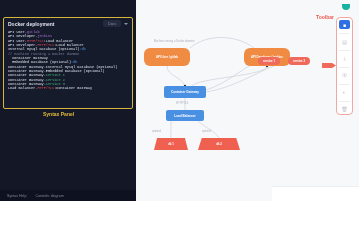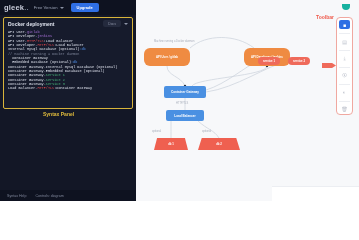--- a/index.html
+++ b/index.html
@@ -75,30 +75,20 @@
           border-top:1px solid #eceef2;display:flex;align-items:center;
           justify-content:flex-end;gap:5px;padding-right:6px;box-sizing:border-box;}
 </style>
 </head>
 <body>
 
 <div class="app">
 
   <div class="left">
 
-    <div class="topbar">
-      <div class="logo">
-        <span>gleek</span><span class="dot">..</span>
-      </div>
-      <div class="navitem">
-        <span>Free Version</span>
-        <span class="caret"></span>
-      </div>
-      <button class="upgrade">Upgrade</button>
-    </div>
 
     <div class="synbox">
       <div class="synhead">
         <span class="syntitle">Docker deployment</span>
         <span class="synright">
           <span class="pill">Docs</span>
           <span class="chev"></span>
         </span>
       </div>
       <div class="code" id="code-area">

